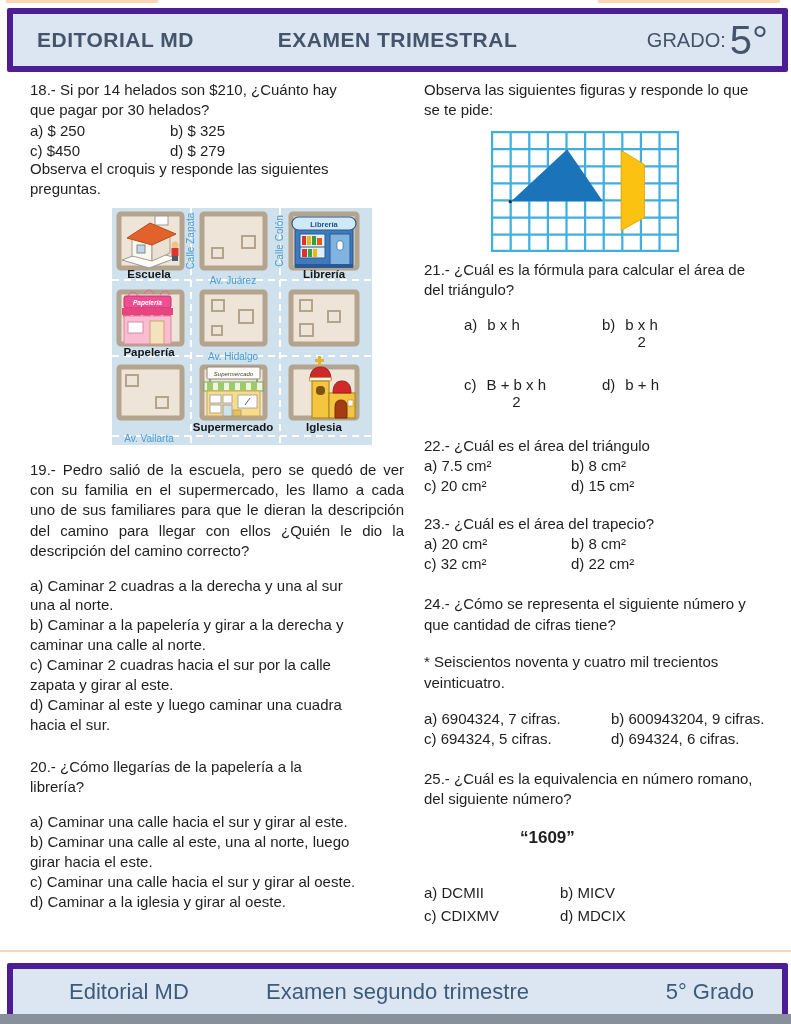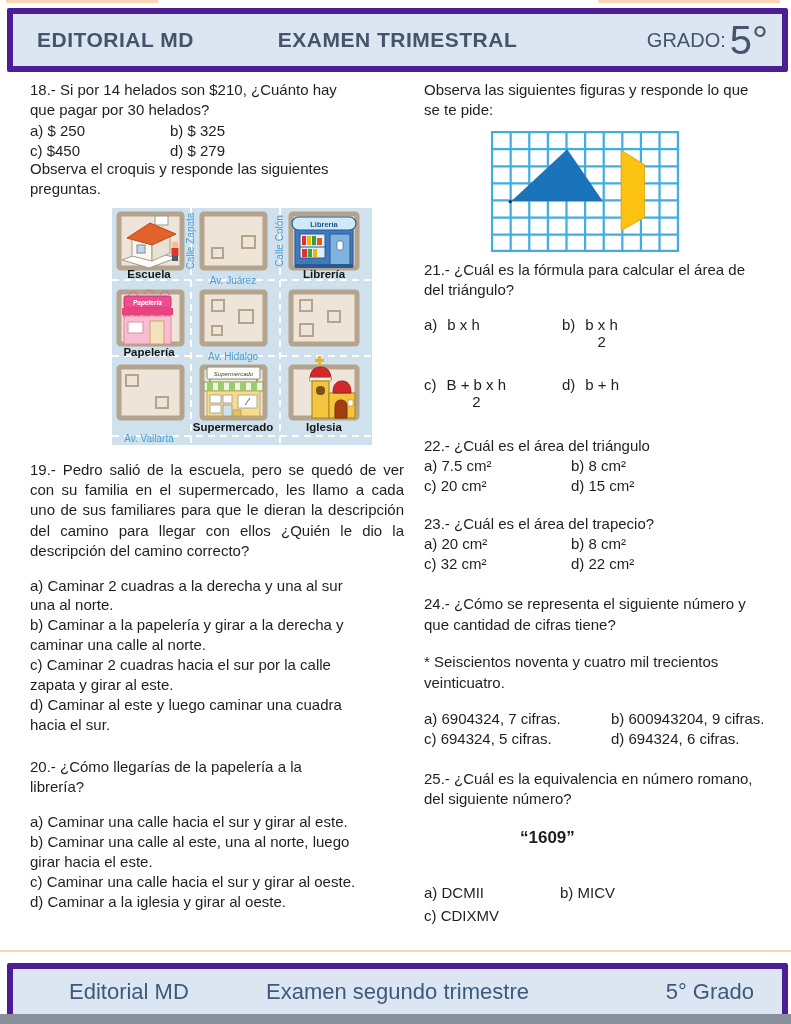--- a/index.html
+++ b/index.html
@@ -34,21 +34,21 @@
   .opts-q22,.opts-q23{grid-template-columns:147px 1fr;}
   .opts-q24{grid-template-columns:187px 1fr;}
   .opts-q25{grid-template-columns:136px 1fr;row-gap:6px;}
   .optlist{margin-top:14px;font-size:15px;line-height:1.33;}
   .optlist .opt{white-space:pre-line;}
   .intro{margin-top:0;}
   .croquis{margin:8px 0 0 34px;line-height:0;padding-left:48px;}
   .qt19{margin-top:15px;}
   .qt20{margin-top:22px;}
   .figure{margin:10px 0 8px 66px;line-height:0;}
-  .opts-q21{display:grid;grid-template-columns:138px 1fr;row-gap:26px;margin-top:15px;font-size:15px;}
+  .opts-q21{display:grid;grid-template-columns:138px 1fr;row-gap:26px;margin-top:15px;font-size:15px;margin-left:40px;}
   .frac{display:inline-block;text-align:center;margin-left:10px;vertical-align:top;}
   .frac .den{display:block;}
   .qt22{margin-top:26px;}
   .qt23{margin-top:20px;}
   .qt24{margin-top:22px;}
   .note{margin-top:17px;}
   .opts-q24{margin-top:17px;}
   .qt25{margin-top:22px;}
   .big-num{font-weight:bold;font-size:17px;margin:18px 0 0 96px;}
   .opts-q25{margin-top:36px;}
@@ -326,20 +326,21 @@
         <div class="opt">d) 694324, 6 cifras.</div>
       </div>
 
       <div class="q pre qt25">25.- ¿Cuál es la equivalencia en número romano,
 del siguiente número?</div>
       <div class="big-num">“1609”</div>
       <div class="opts opts-q25">
         <div class="opt">a) DCMII</div>
         <div class="opt">b) MICV</div>
         <div class="opt">c) CDIXMV</div>
+        <div class="opt">d) MDCIX</div>
       </div>
     </section>
   </main>
 
   <div class="footline"></div>
   <footer class="bar footer">
     <div class="f-brand">Editorial MD</div>
     <div class="f-title">Examen segundo trimestre</div>
     <div class="f-grade">5° Grado</div>
   </footer>

